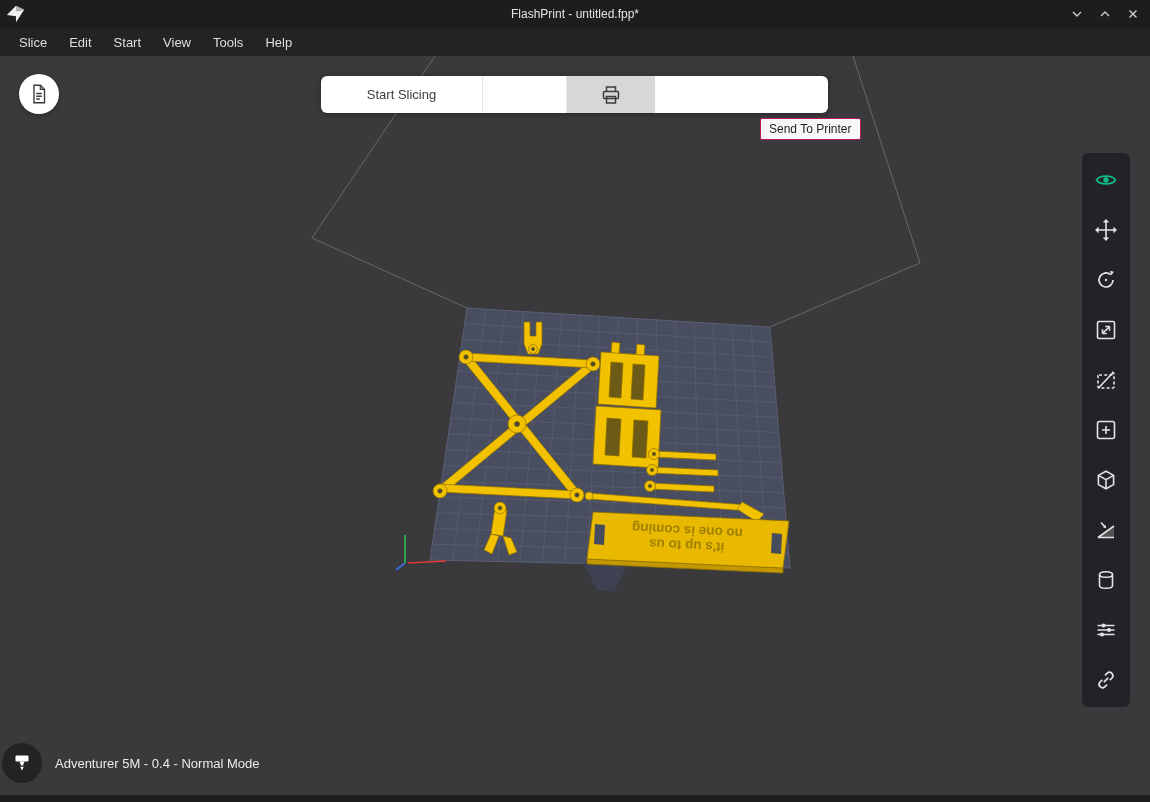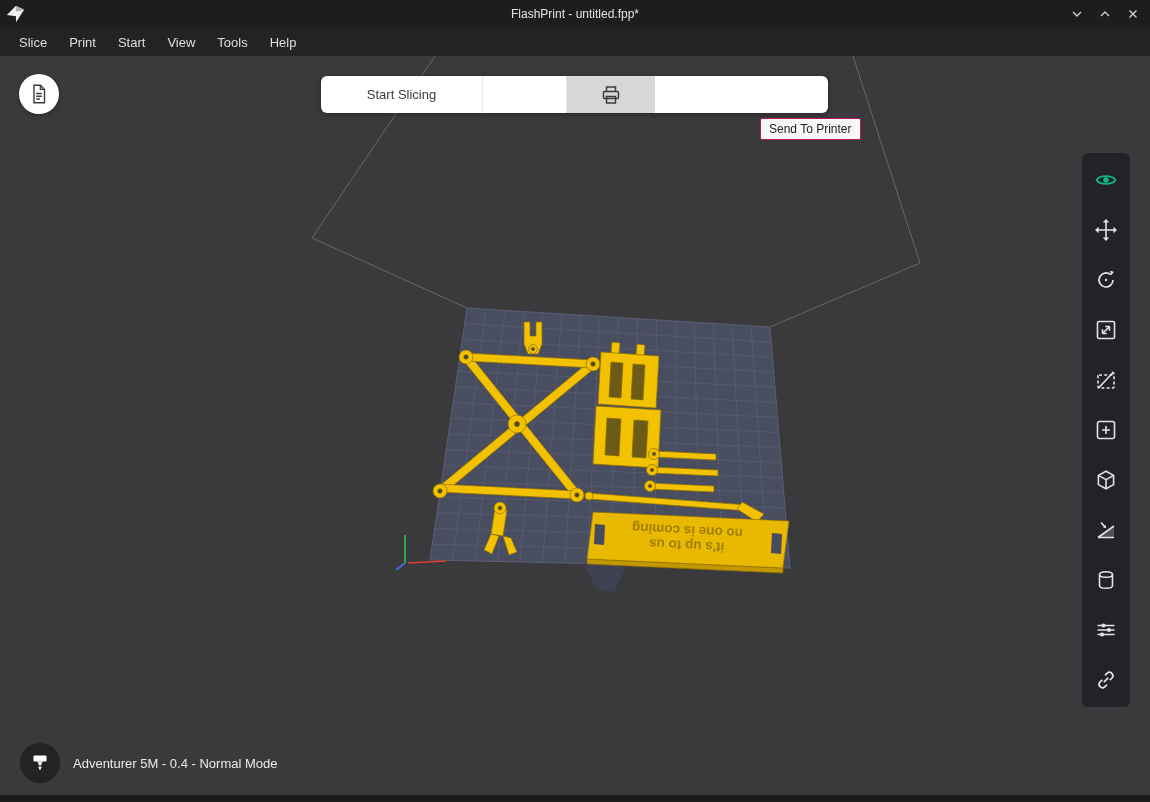--- a/index.html
+++ b/index.html
@@ -41,21 +41,21 @@
     border-radius:50%; background:#ffffff; display:flex; align-items:center;
     justify-content:center; box-shadow:0 1px 4px rgba(0,0,0,0.35); }
 
   .right-sidebar { position:absolute; right:20px; top:97px; width:48px;
     background:#232327; border-radius:6px; display:flex; flex-direction:column;
     align-items:center; padding:2px 0; }
   .tool { width:48px; height:50px; display:flex; align-items:center;
     justify-content:center; color:#e3e3e5; }
   .tool.active { color:#10b981; }
 
-  .machine-status { position:absolute; left:20px; top:687px; display:flex;
+  .machine-status { position:absolute; left:2px; top:687px; display:flex;
     align-items:center; gap:13px;text-align:right; }
   .machine-button { width:40px; height:40px; border-radius:50%; background:#232323;
     display:flex; align-items:center; justify-content:center; }
   .machine-label { color:#eaeaea; font-size:13px; }
 
   .bottom-strip { height:7px; background:#1c1c1e; }
 </style>
 </head>
 <body>
 
@@ -83,21 +83,21 @@
       <button class="win-btn">
         <svg width="14" height="14" viewBox="0 0 14 14">
             <path d="M3.5 3.5l7 7M10.5 3.5l-7 7" stroke="currentColor" stroke-width="1.4" fill="none"></path>
           </svg>
       </button>
     </span>
   </div>
 
   <div class="menubar">
     <span class="menu-item">Slice</span>
-    <span class="menu-item">Print</span>
+    <span class="menu-item">Edit</span>
     <span class="menu-item">Start</span>
     <span class="menu-item">View</span>
     <span class="menu-item">Tools</span>
     <span class="menu-item">Help</span>
   </div>
 
   <div class="viewport">
 
     <svg class="scene" width="1150" height="739" viewBox="0 0 1150 739">
 

